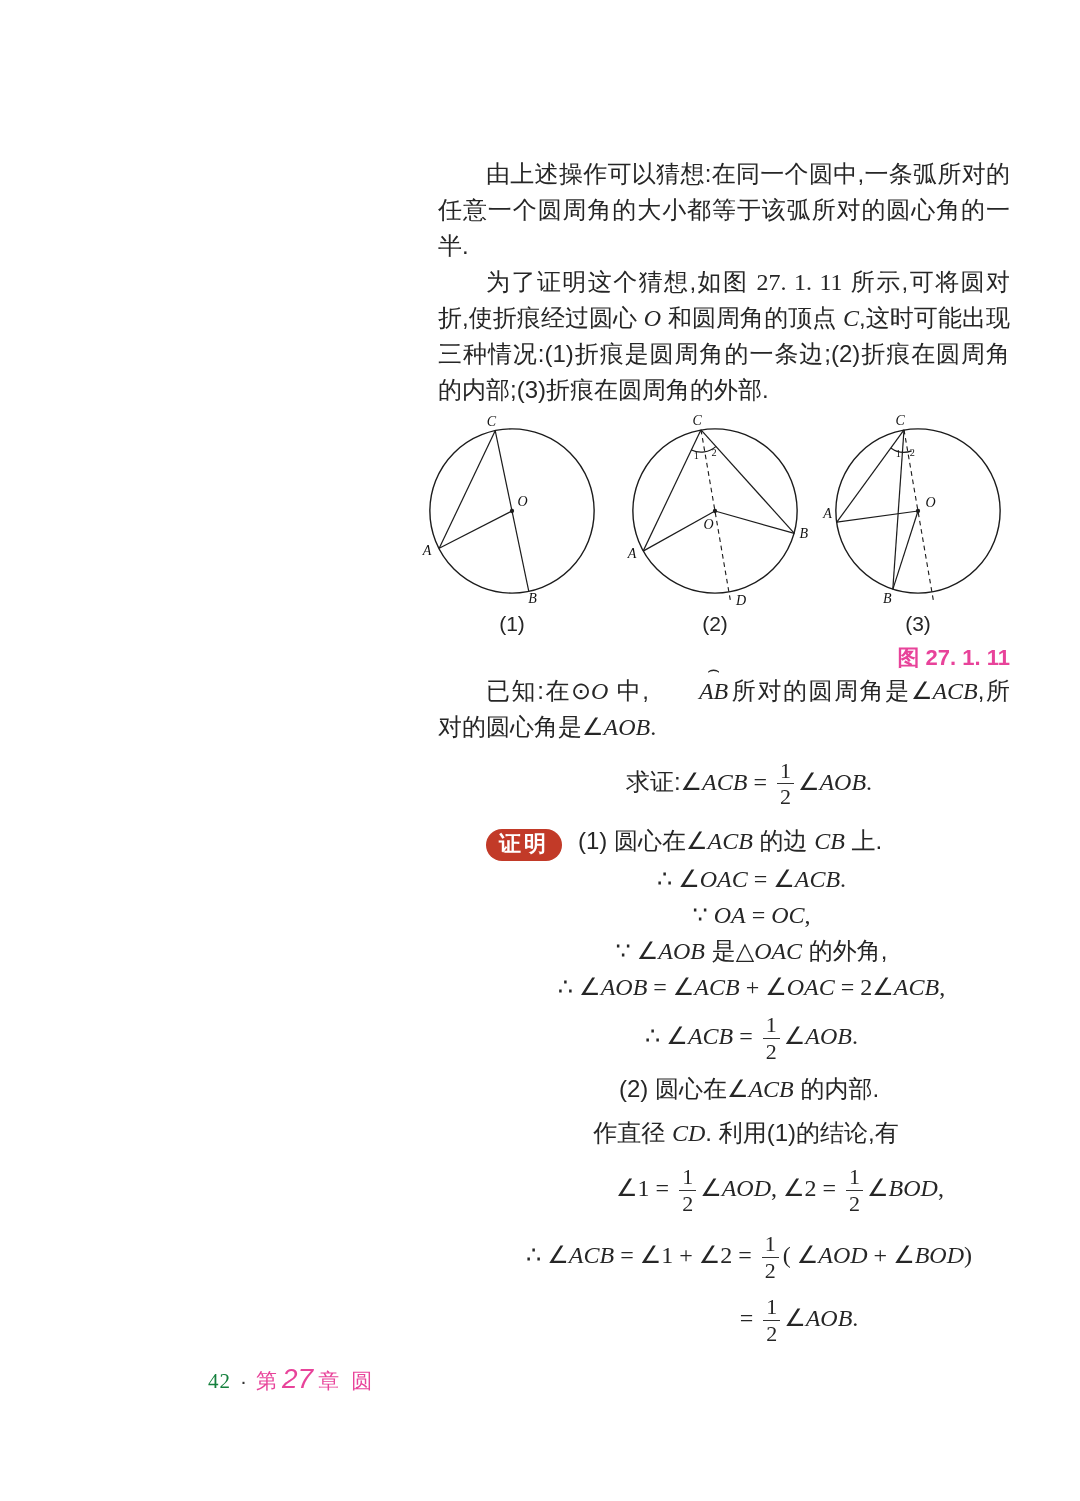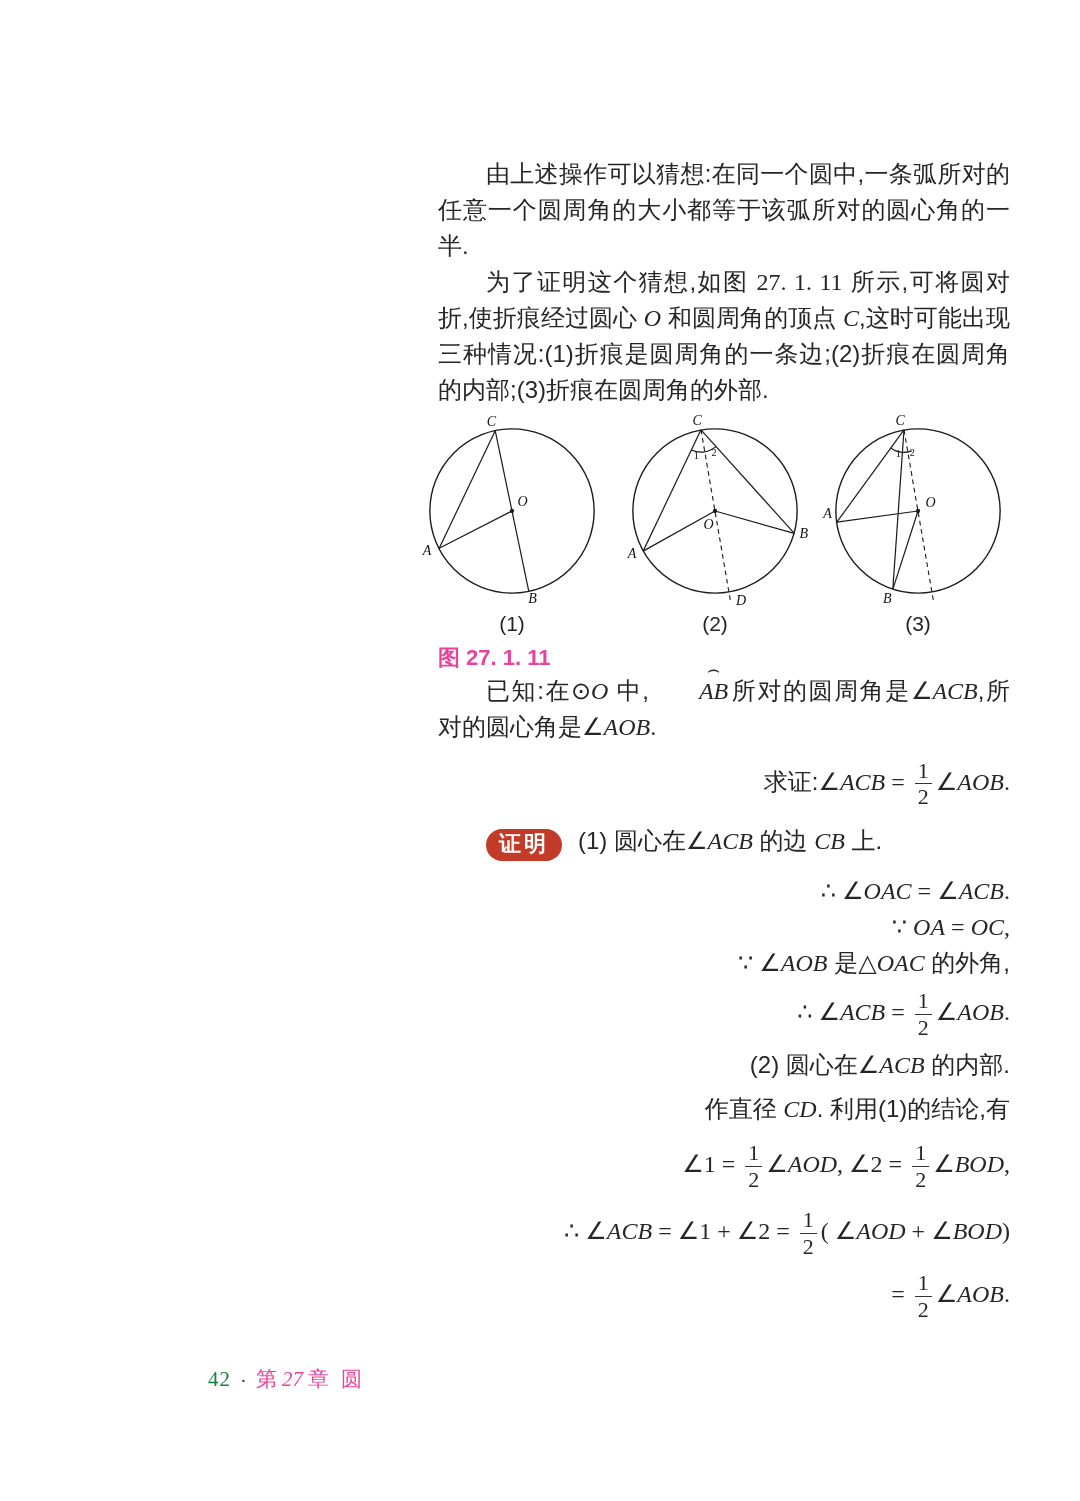--- a/index.html
+++ b/index.html
@@ -14,46 +14,46 @@
   .frac{display:inline-flex;flex-direction:column;align-items:center;vertical-align:middle;line-height:1.05;font-family:"Liberation Serif",serif;margin:0 4px;font-size:22px;text-indent:0}
   .frac .num{padding:0 3px 1px;border-bottom:1.5px solid #333}
   .frac .den{padding-top:1px}
   .arcspan{position:relative;display:inline-block;font-family:"Liberation Serif",serif;font-style:italic;margin:0 2px}
   .arcspan .arcmark{position:absolute;left:0;right:0;top:-14px;text-align:center;font-style:normal;line-height:1;font-size:20px}
   
   .fig-row{display:flex;justify-content:space-between;width:602px;margin:5px 0 0 -24px;text-indent:0}
   .fig{width:196px;text-align:center}
   .fig svg{display:block;width:196px;height:196px}
   .fig-label{font-size:21px;text-align:center;margin-top:2px;line-height:26px}
-  .fig-caption{color:var(--pink,#e8439a);text-align:left;font-size:22px;margin-top:6px;line-height:30px;font-weight:600;text-indent:0}
+  .fig-caption{color:var(--pink,#e8439a);text-align:right;font-size:22px;margin-top:6px;line-height:30px;font-weight:600;text-indent:0}
   svg .geo{stroke:#1c1c1c;stroke-width:1.3;fill:none}
   svg .circ{stroke:#1c1c1c;stroke-width:1.5;fill:none}
   svg .dash{stroke:#1c1c1c;stroke-width:1.2;fill:none;stroke-dasharray:5 4}
   svg .ptlabel{font-family:"Liberation Serif",serif;font-style:italic;font-size:15px;fill:#111}
   svg .anglabel{font-family:"Liberation Serif",serif;font-size:11px;fill:#111}
   svg .dot{fill:#1c1c1c}
   
-  .mline{text-indent:0;text-align:right;white-space:nowrap}
+  .mline{text-indent:0;text-align:center;white-space:nowrap}
   .p3{margin-top:12px}
   .m-qz{margin:8px 0 6px 50px;line-height:58px}
-  .proof-head{margin:10px 0 12px 48px;line-height:40px;text-indent:0;text-align:left}
+  .proof-head{margin:10px 0 0 48px;line-height:40px;text-indent:0;text-align:left}
   .badge{display:inline-block;background:var(--red,#c23a28);color:#fff;font-size:22px;font-weight:bold;letter-spacing:3px;padding:2px 13px 4px;border-radius:18px;margin-right:16px;vertical-align:-2px;line-height:1.2}
   .pl{margin-left:55px;line-height:35px}
   .pl-tall{margin-left:55px;line-height:62px}
   .c2head{margin:4px 0 8px 50px;line-height:36px}
   .c2l2{margin-left:44px;line-height:36px}
   .c2l3{margin:6px 0 0 112px;line-height:62px}
   .c2l4{margin:5px 0 0 50px;line-height:62px}
   .c2l5{margin:2px 0 0 150px;line-height:60px}
   
   .footer{position:absolute;left:140px;top:1366px;font-size:21px;line-height:26px}
   .footer .pgnum{font-family:"Liberation Serif",serif;color:#15803d;letter-spacing:1px}
   .footer .sep{margin:0 9px;color:#333}
   .footer .pink{color:var(--pink,#e8439a)}
-  .footer .chnum{font-family:Liberation Serif, serif;font-style:italic;font-size:21px;margin:12px 5px}
+  .footer .chnum{font-family:Liberation Sans, sans-serif;font-style:italic;font-size:28px;margin:12px 5px}
   .footer .chtitle{margin-left:12px}
 </style>
 </head>
 <body>
 
 <div class="page">
   <div class="content">
 
     <p class="para">由上述操作可以猜想:在同一个圆中,一条弧所对的任意一个圆周角的大小都等于该弧所对的圆心角的一半.</p>
 
@@ -135,20 +135,21 @@
           <span class="den">2</span>
         </span><span class="seg-s">∠</span><span class="seg-m">AOB</span><span class="seg-s">.</span></div>
 
     <div class="proof-head">
       <span class="badge">证明</span><span class="mline"><span class="seg-t">(1) 圆心在</span><span class="seg-s">∠</span><span class="seg-m">ACB</span><span class="seg-t"> 的边 </span><span class="seg-m">CB</span><span class="seg-t"> 上.</span></span>
     </div>
 
     <div class="mline pl"><span class="seg-s">∴ ∠</span><span class="seg-m">OAC</span><span class="seg-s"> = ∠</span><span class="seg-m">ACB</span><span class="seg-s">.</span></div>
     <div class="mline pl"><span class="seg-s">∵ </span><span class="seg-m">OA</span><span class="seg-s"> = </span><span class="seg-m">OC</span><span class="seg-s">,</span></div>
     <div class="mline pl"><span class="seg-s">∵ ∠</span><span class="seg-m">AOB</span><span class="seg-t"> 是</span><span class="seg-s">△</span><span class="seg-m">OAC</span><span class="seg-t"> 的外角,</span></div>
+    <div class="mline pl"><span class="seg-s">∴ ∠</span><span class="seg-m">AOB</span><span class="seg-s"> = ∠</span><span class="seg-m">ACB</span><span class="seg-s"> + ∠</span><span class="seg-m">OAC</span><span class="seg-s"> = 2∠</span><span class="seg-m">ACB</span><span class="seg-s">,</span></div>
     <div class="mline pl-tall"><span class="seg-s">∴ ∠</span><span class="seg-m">ACB</span><span class="seg-s"> = </span><span class="frac">
           <span class="num">1</span>
           <span class="den">2</span>
         </span><span class="seg-s">∠</span><span class="seg-m">AOB</span><span class="seg-s">.</span></div>
 
     <div class="mline c2head"><span class="seg-t">(2) 圆心在</span><span class="seg-s">∠</span><span class="seg-m">ACB</span><span class="seg-t"> 的内部.</span></div>
     <div class="mline c2l2"><span class="seg-t">作直径 </span><span class="seg-m">CD</span><span class="seg-t">. 利用(1)的结论,有</span></div>
     <div class="mline c2l3"><span class="seg-s">∠1 = </span><span class="frac">
           <span class="num">1</span>
           <span class="den">2</span>

